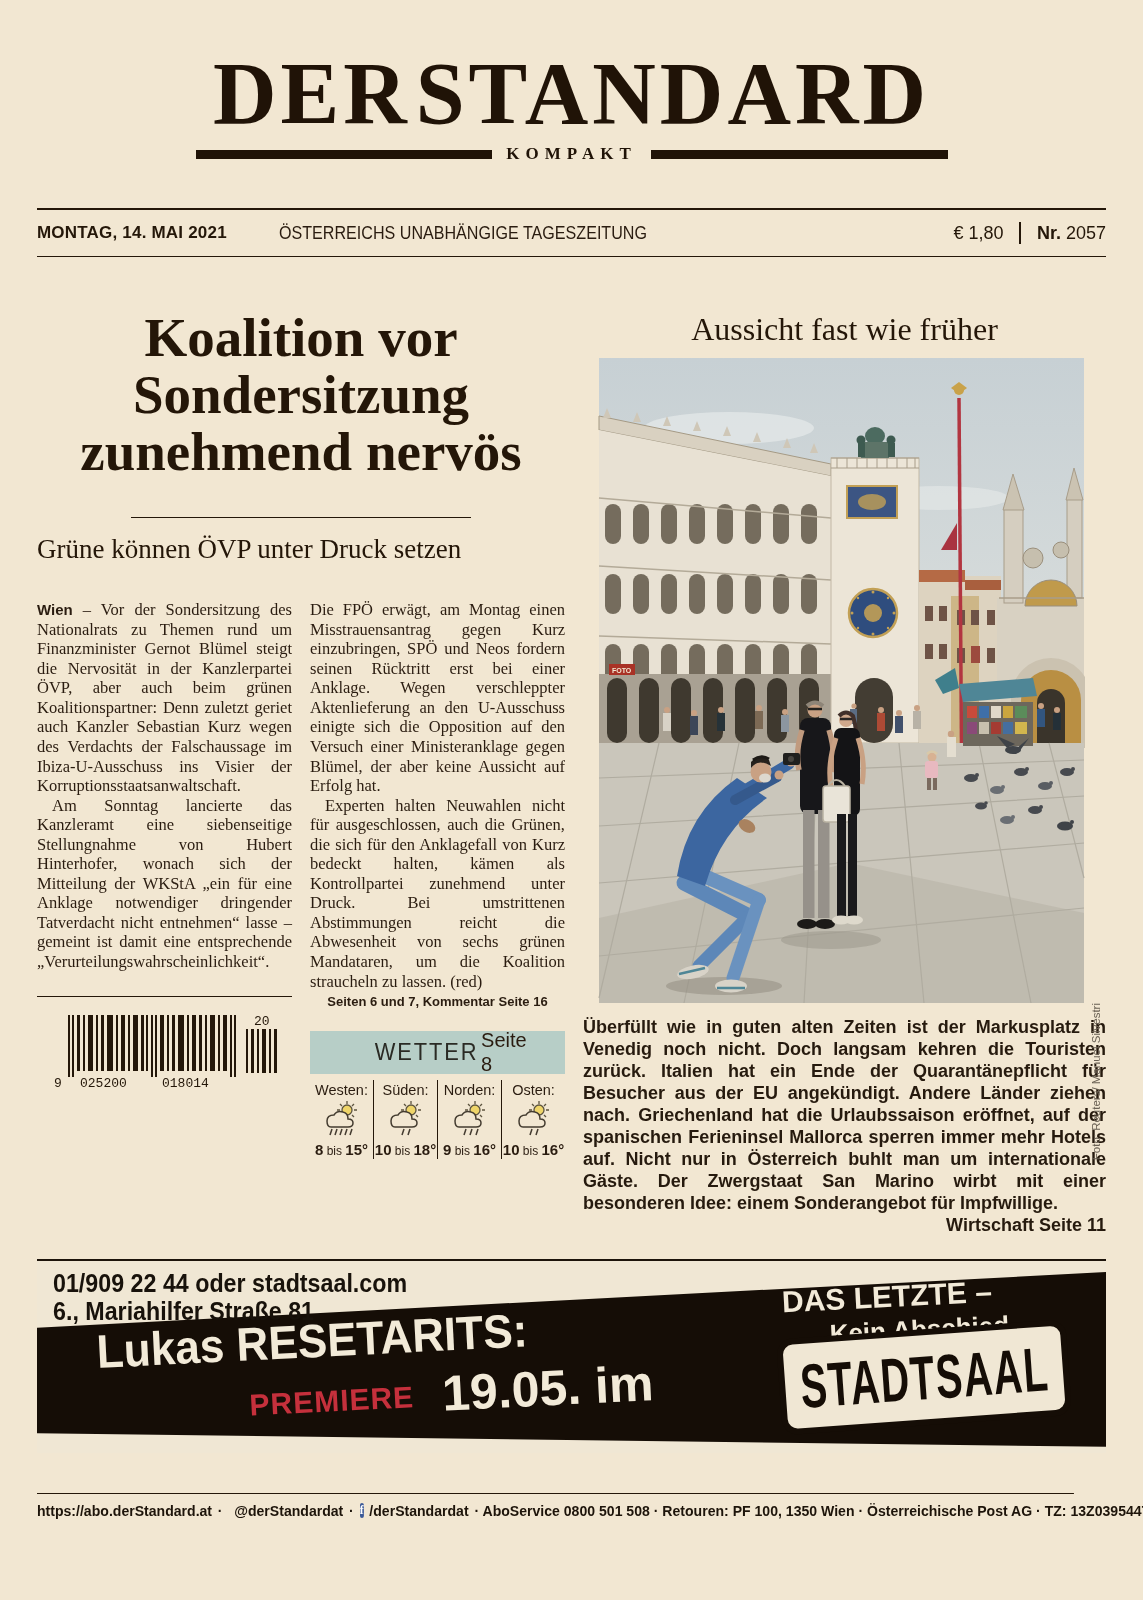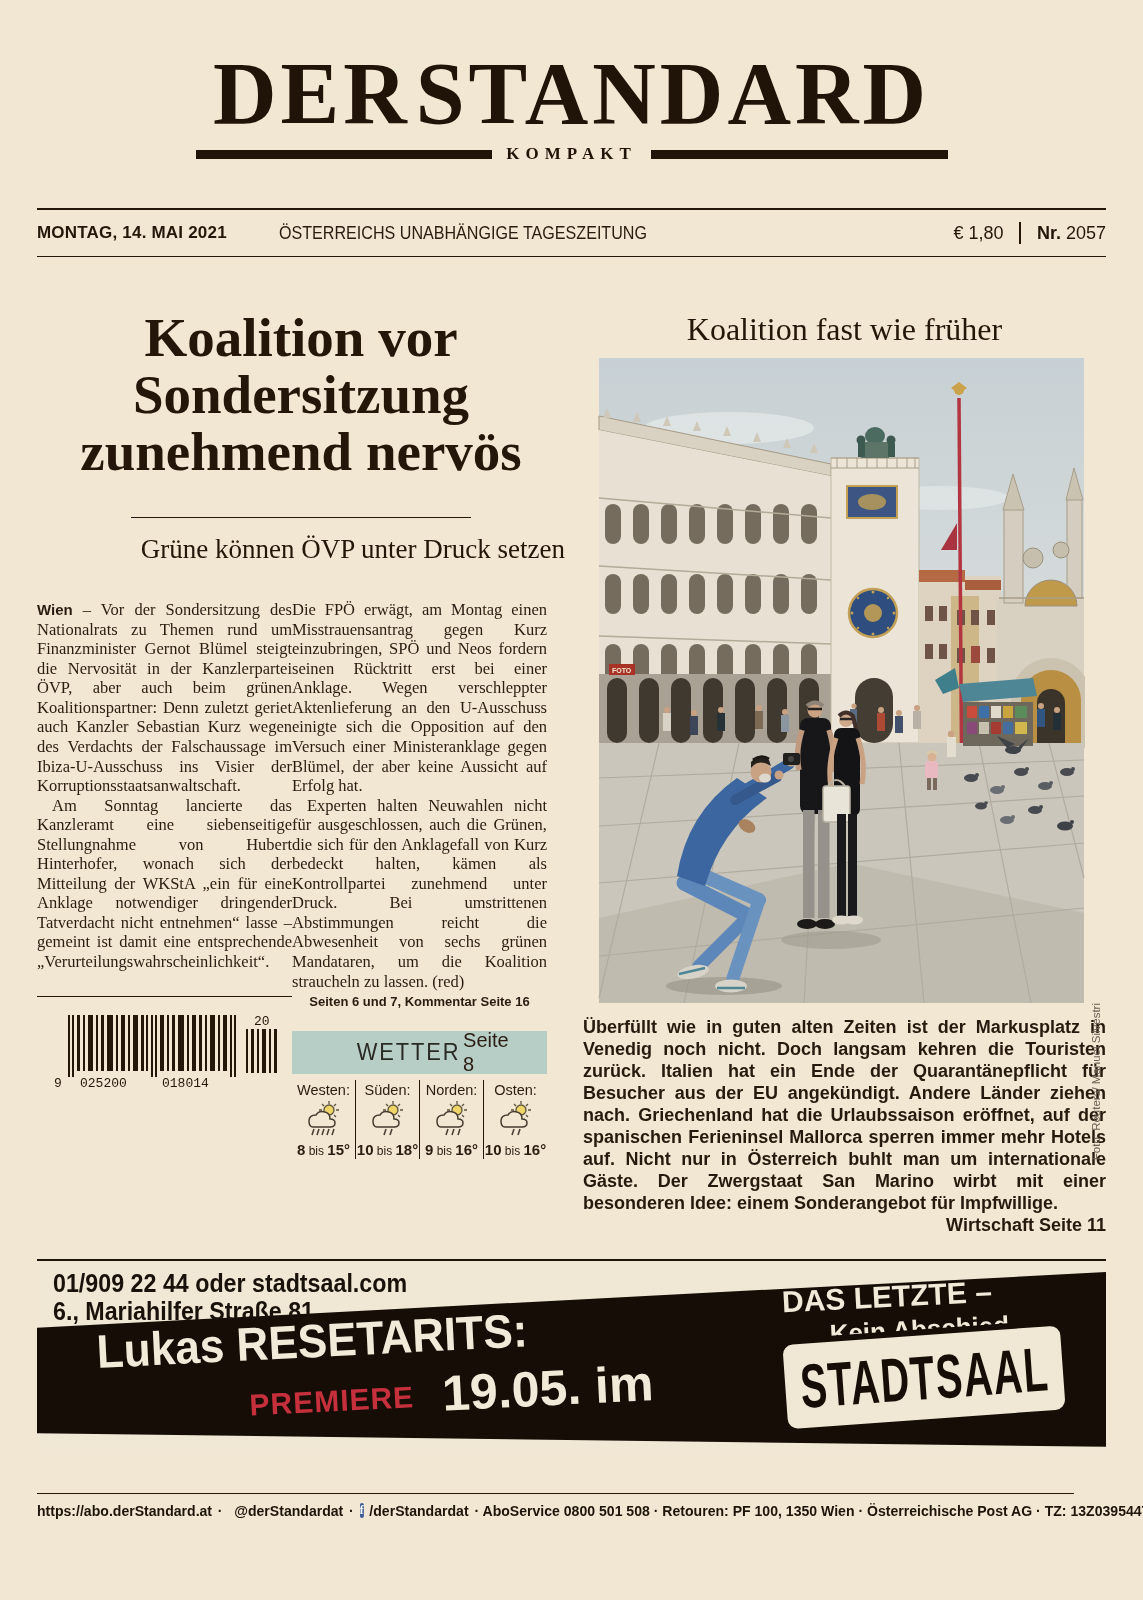--- a/index.html
+++ b/index.html
@@ -24,23 +24,23 @@
   .dl-sep{width:1.5px;height:22px;background:#241709;margin:0 16px}
   .dl-issue b{font-weight:700}
 
   
   .main{display:flex;gap:18px;margin-top:50px}
   .left-col{width:528px}
   .right-col{width:523px}
 
   .headline{font-weight:700;font-size:55px;line-height:1.04;text-align:center;color:#241608;margin-top:2px}
   .head-rule{width:340px;border-top:1.5px solid #241709;margin:24px auto 0}
-  .subhead{font-size:27px;line-height:1.25;text-align:right;margin-top:15px;color:#241608}
-
-  .cols{display:flex;margin-top:33px}
+  .subhead{font-size:27px;line-height:1.25;text-align:left;margin-top:15px;color:#241608}
+
+  .cols{display:flex;gap:18px;margin-top:33px}
   .tcol{width:255px;font-size:16.5px;line-height:1.185;text-align:justify;color:#2a1c10;hyphens:auto}
   .tcol p{margin:0}
   .tcol p + p{text-indent:15px;margin-top:0}
   .lead-in{font-family:"Liberation Sans",sans-serif;font-weight:700;font-size:15px}
   .pageref{font-family:"Liberation Sans",sans-serif;font-weight:700;font-size:13px;text-align:center;margin-top:3px}
 
   
   .weather{margin-top:22px}
   .weather-head{height:43px;background:#b7cec7;display:flex;align-items:center}
   .weather-title{font-family:"Liberation Sans",sans-serif;font-size:23px;letter-spacing:2px;
@@ -253,21 +253,21 @@
                 <div class="wtemp"><b>10</b> <span>bis</span> <b>16°</b></div>
               </div>
 
             </div>
           </div>
         </div>
       </div>
     </div>
 
     <div class="right-col">
-      <div class="photo-head">Koalition fast wie früher</div>
+      <div class="photo-head">Aussicht fast wie früher</div>
 
       <div class="photo-wrap">
         <svg width="487" height="645" viewBox="0 0 485 645">
           <defs>
             <linearGradient id="sky" x1="0" y1="0" x2="0" y2="1">
               <stop offset="0" stop-color="#c7d0d4"></stop>
                 <stop offset=".65" stop-color="#dfe2df"></stop>
                 <stop offset="1" stop-color="#e6e4dc"></stop>
             </linearGradient>
             <pattern id="arcrow" width="28" height="70" patternUnits="userSpaceOnUse">

